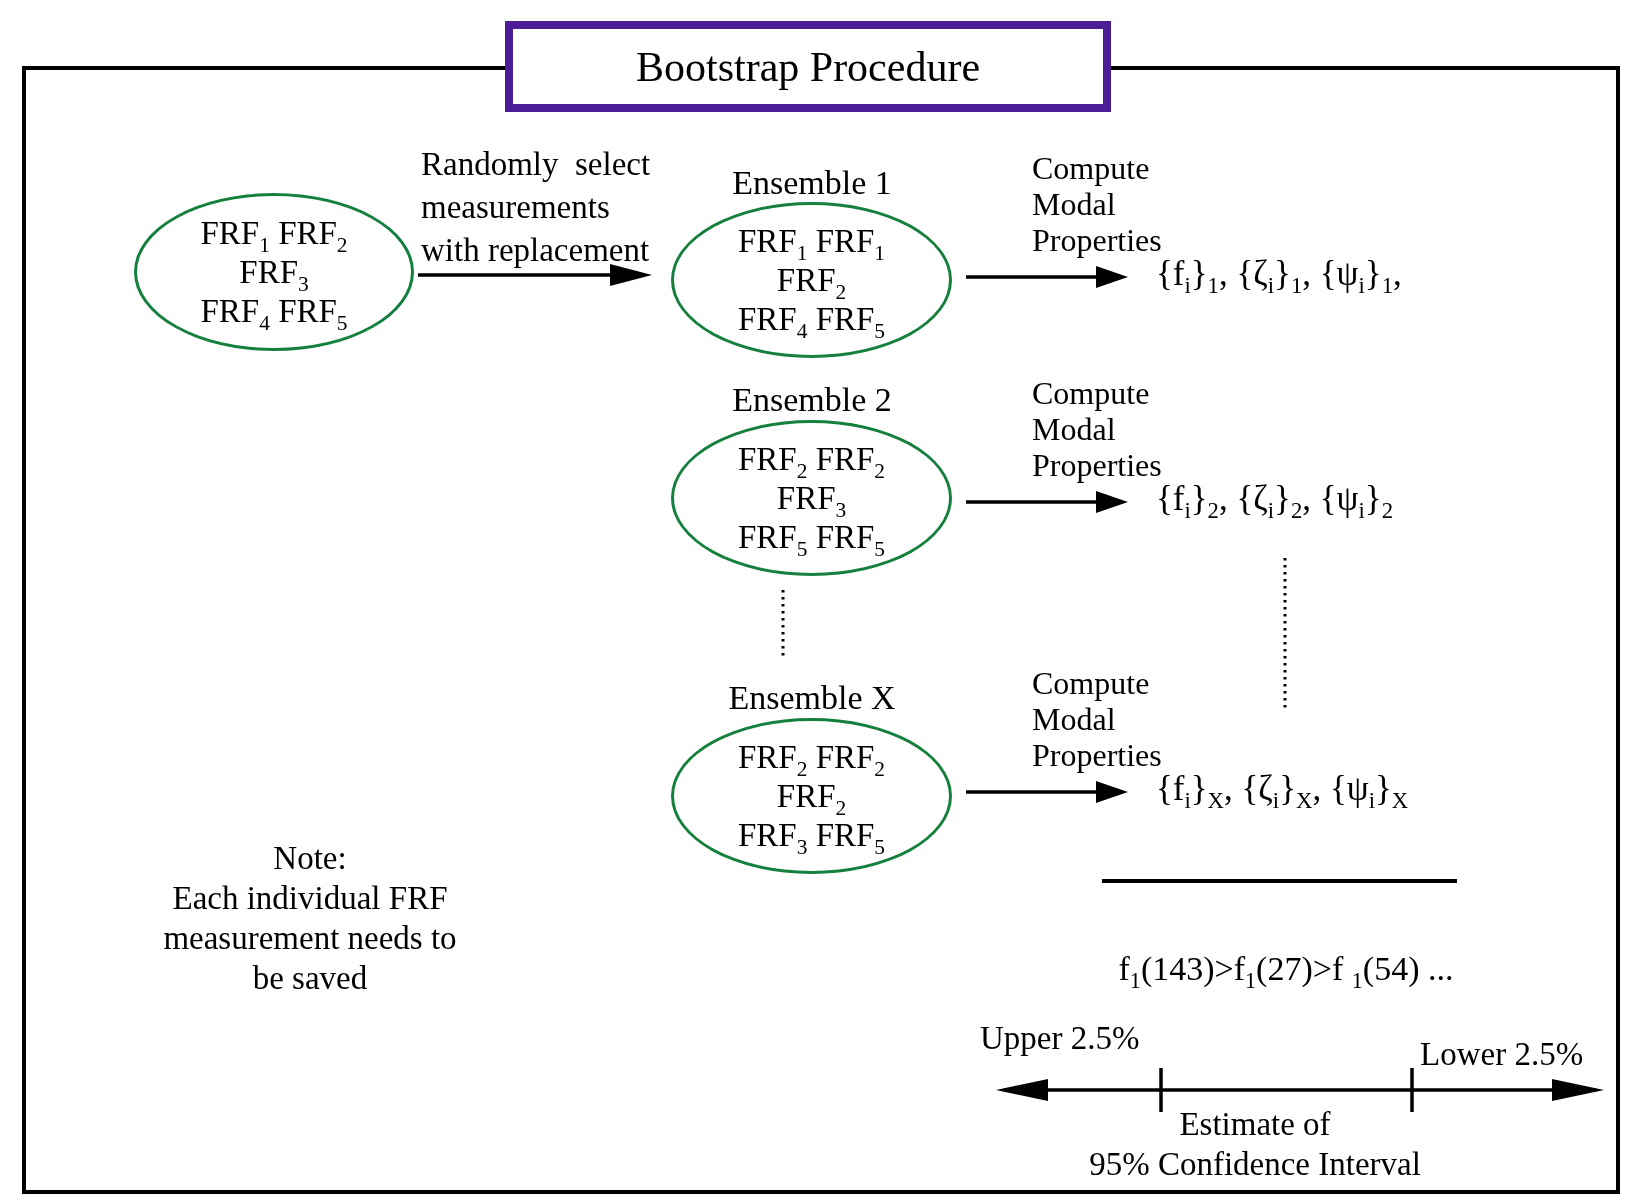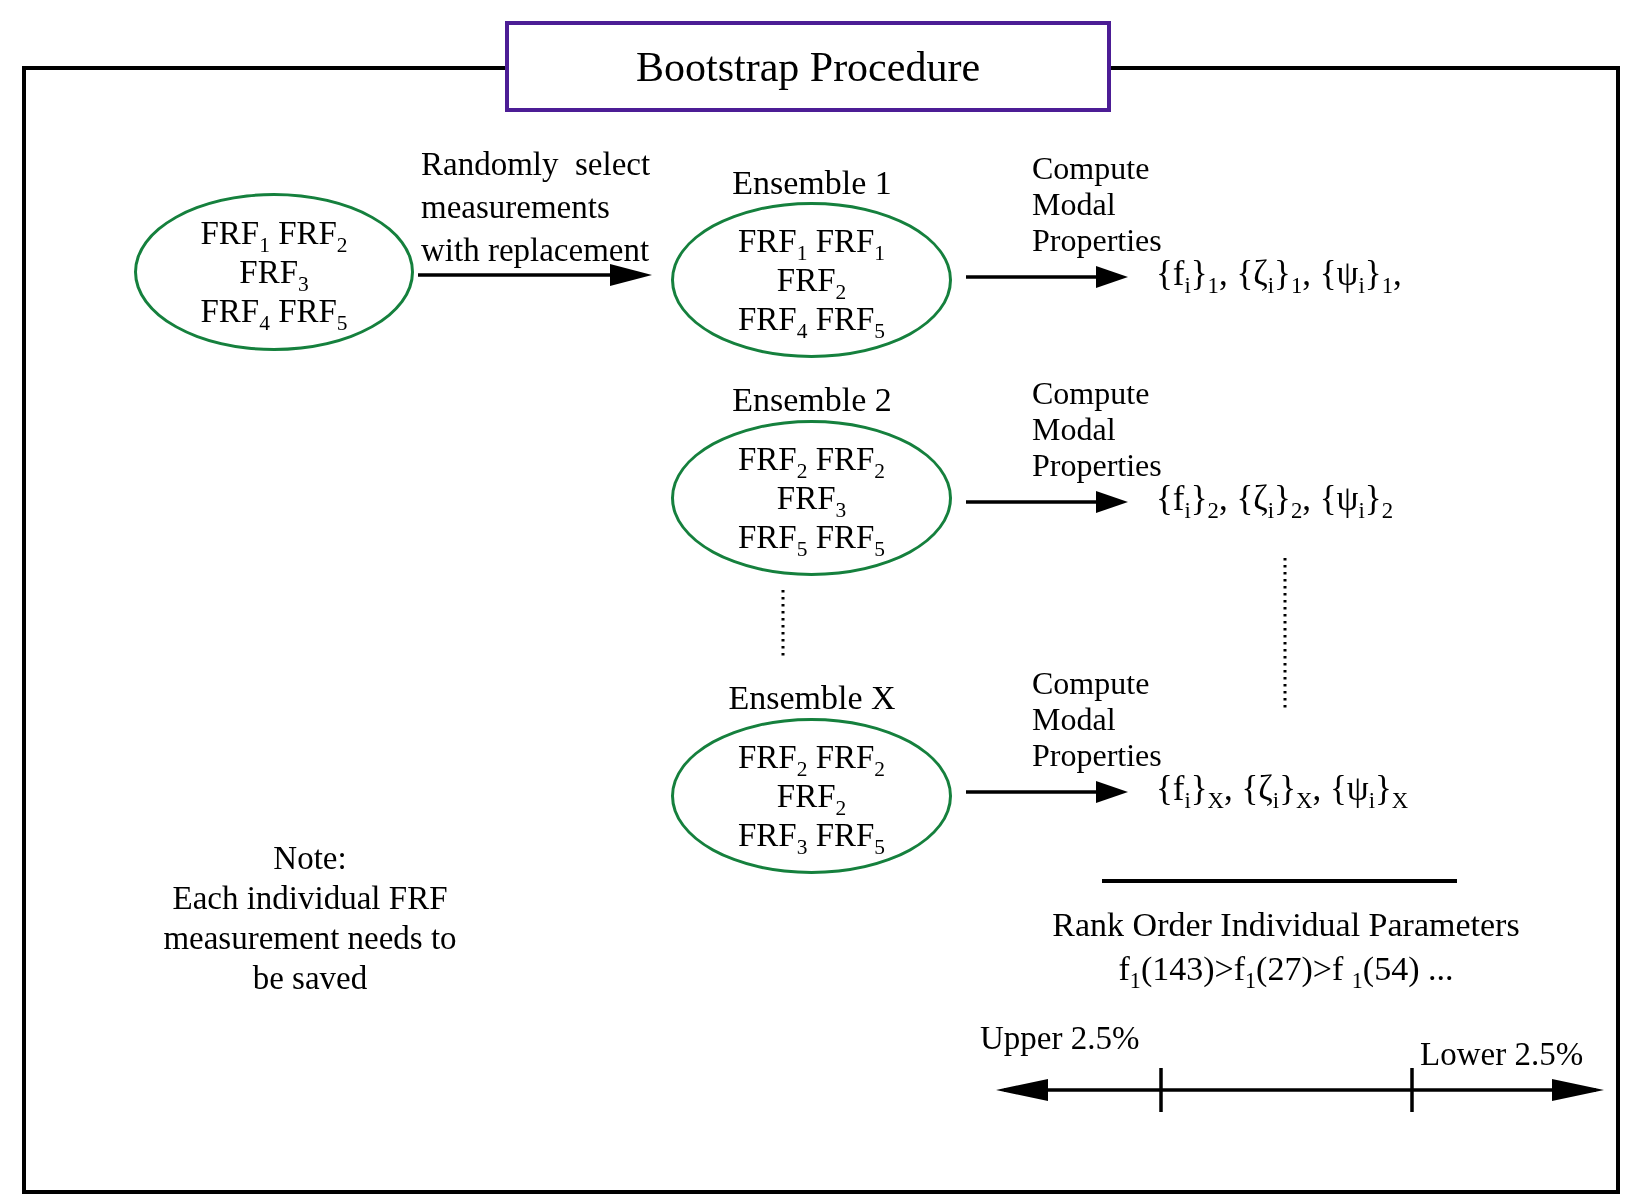--- a/index.html
+++ b/index.html
@@ -8,21 +8,21 @@
     color:#000000; font-family:"Liberation Serif","DejaVu Serif",serif;
     overflow:hidden;
   }
   .abs { position:absolute; }
   .outer-border {
     left:22px; top:66px; width:1598px; height:1128px;
     border:4px solid #000; box-sizing:border-box;
   }
   .title-box {
     left:505px; top:21px; width:606px; height:91px;
-    border:4px solid #4c1d95; box-sizing:border-box; background:#fff;
+    border:8px solid #4c1d95; box-sizing:border-box; background:#fff;
     display:flex; align-items:center; justify-content:center;
     font-size:42px;
   }
   svg.overlay { left:0; top:0; }
   .ellipse {
     border:3px solid #15803d; border-radius:50%;
     display:flex; flex-direction:column; align-items:center; justify-content:center;
     text-align:center; box-sizing:border-box; background:#fff;
   }
   .pool-ellipse { left:134px; top:193px; width:280px; height:158px; }
@@ -137,19 +137,22 @@
   </div>
   <div class="abs note-block">
     <div class="line">Note:</div>
     <div class="line">Each individual FRF</div>
     <div class="line">measurement needs to</div>
     <div class="line">be saved</div>
   </div>
 
   <div class="abs result res3">{f<sub>i</sub>}<sub>X</sub>, {ζ<sub>i</sub>}<sub>X</sub>, {ψ<sub>i</sub>}<sub>X</sub></div>
 
-  <div class="abs rank-heading">Rank Order Individual Parameters</div>
   <div class="abs rank-formula">f<sub>1</sub>(143)&gt;f<sub>1</sub>(27)&gt;f <sub>1</sub>(54) ...</div>
 
   <div class="abs ci-label ci-upper">Upper 2.5%</div>
   <div class="abs ci-label ci-lower">Lower 2.5%</div>
+  <div class="abs ci-estimate">
+    <div class="line">Estimate of</div>
+    <div class="line">95% Confidence Interval</div>
+  </div>
 
 </div>
 
 </body></html>

